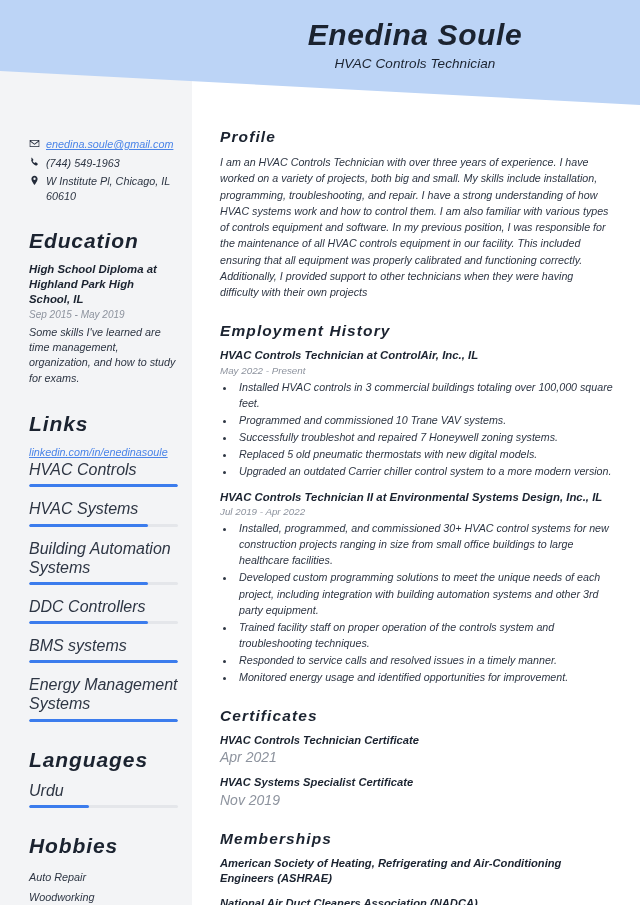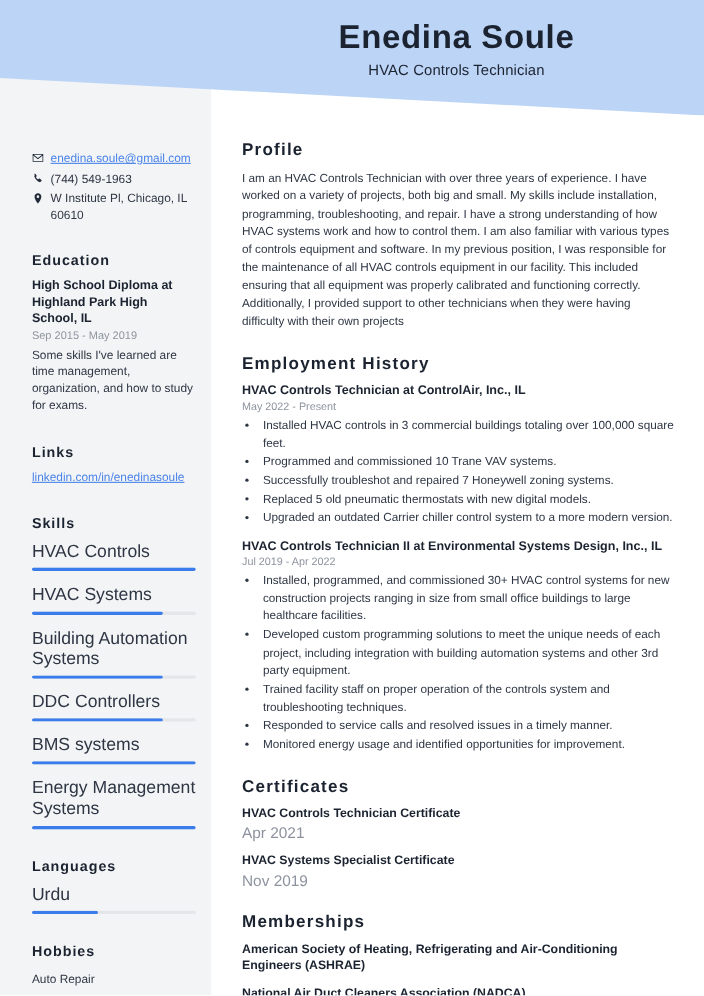--- a/index.html
+++ b/index.html
@@ -12,20 +12,21 @@
     position: relative;
     overflow: hidden;
   }
 
   .page {
     position: relative;
     width: 640px;
     height: 905px;
     background: #ffffff;
     overflow: hidden;
+    font-style: italic;
   }
 
   
   .sidebar {
     position: absolute;
     left: 0; top: 0;
     width: 192px;
     height: 905px;
     background: #f3f4f6;
     z-index: 1;
@@ -87,21 +88,21 @@
   }
   .contact-icon svg { display: block; }
   .contact-text { flex: 1; }
   a.link {
     color: #4a84e8;
     text-decoration: underline;
     word-break: break-word;
   }
 
   .side-heading {
-    font-size: 13px;
+    font-size: 21px;
     font-weight: bold;
     color: #1b2330;
     letter-spacing: 0.9px;
     margin: 26px 0 9px 0;
   }
 
   .edu-title {
     font-size: 11.4px;
     font-weight: bold;
     color: #1b2330;
@@ -264,21 +265,20 @@
       <div class="edu-date">Sep 2015 - May 2019</div>
       <div class="edu-desc">Some skills I've learned are time management, organization, and how to study for exams.</div>
     </div>
 
     <div>
       <div class="side-heading">Links</div>
       <div style="font-size:10.8px;line-height:1.4;"><a class="link" href="#">linkedin.com/in/enedinasoule</a></div>
     </div>
 
     <div>
-      <div class="side-heading">Skills</div>
       <div>
         <div class="bar-item">
           <div class="bar-label">HVAC Controls</div>
           <div class="bar-track">
               <div class="bar-fill" style="width: 100%;"></div>
             </div>
         </div>
         <div class="bar-item">
           <div class="bar-label">HVAC Systems</div>
           <div class="bar-track">

